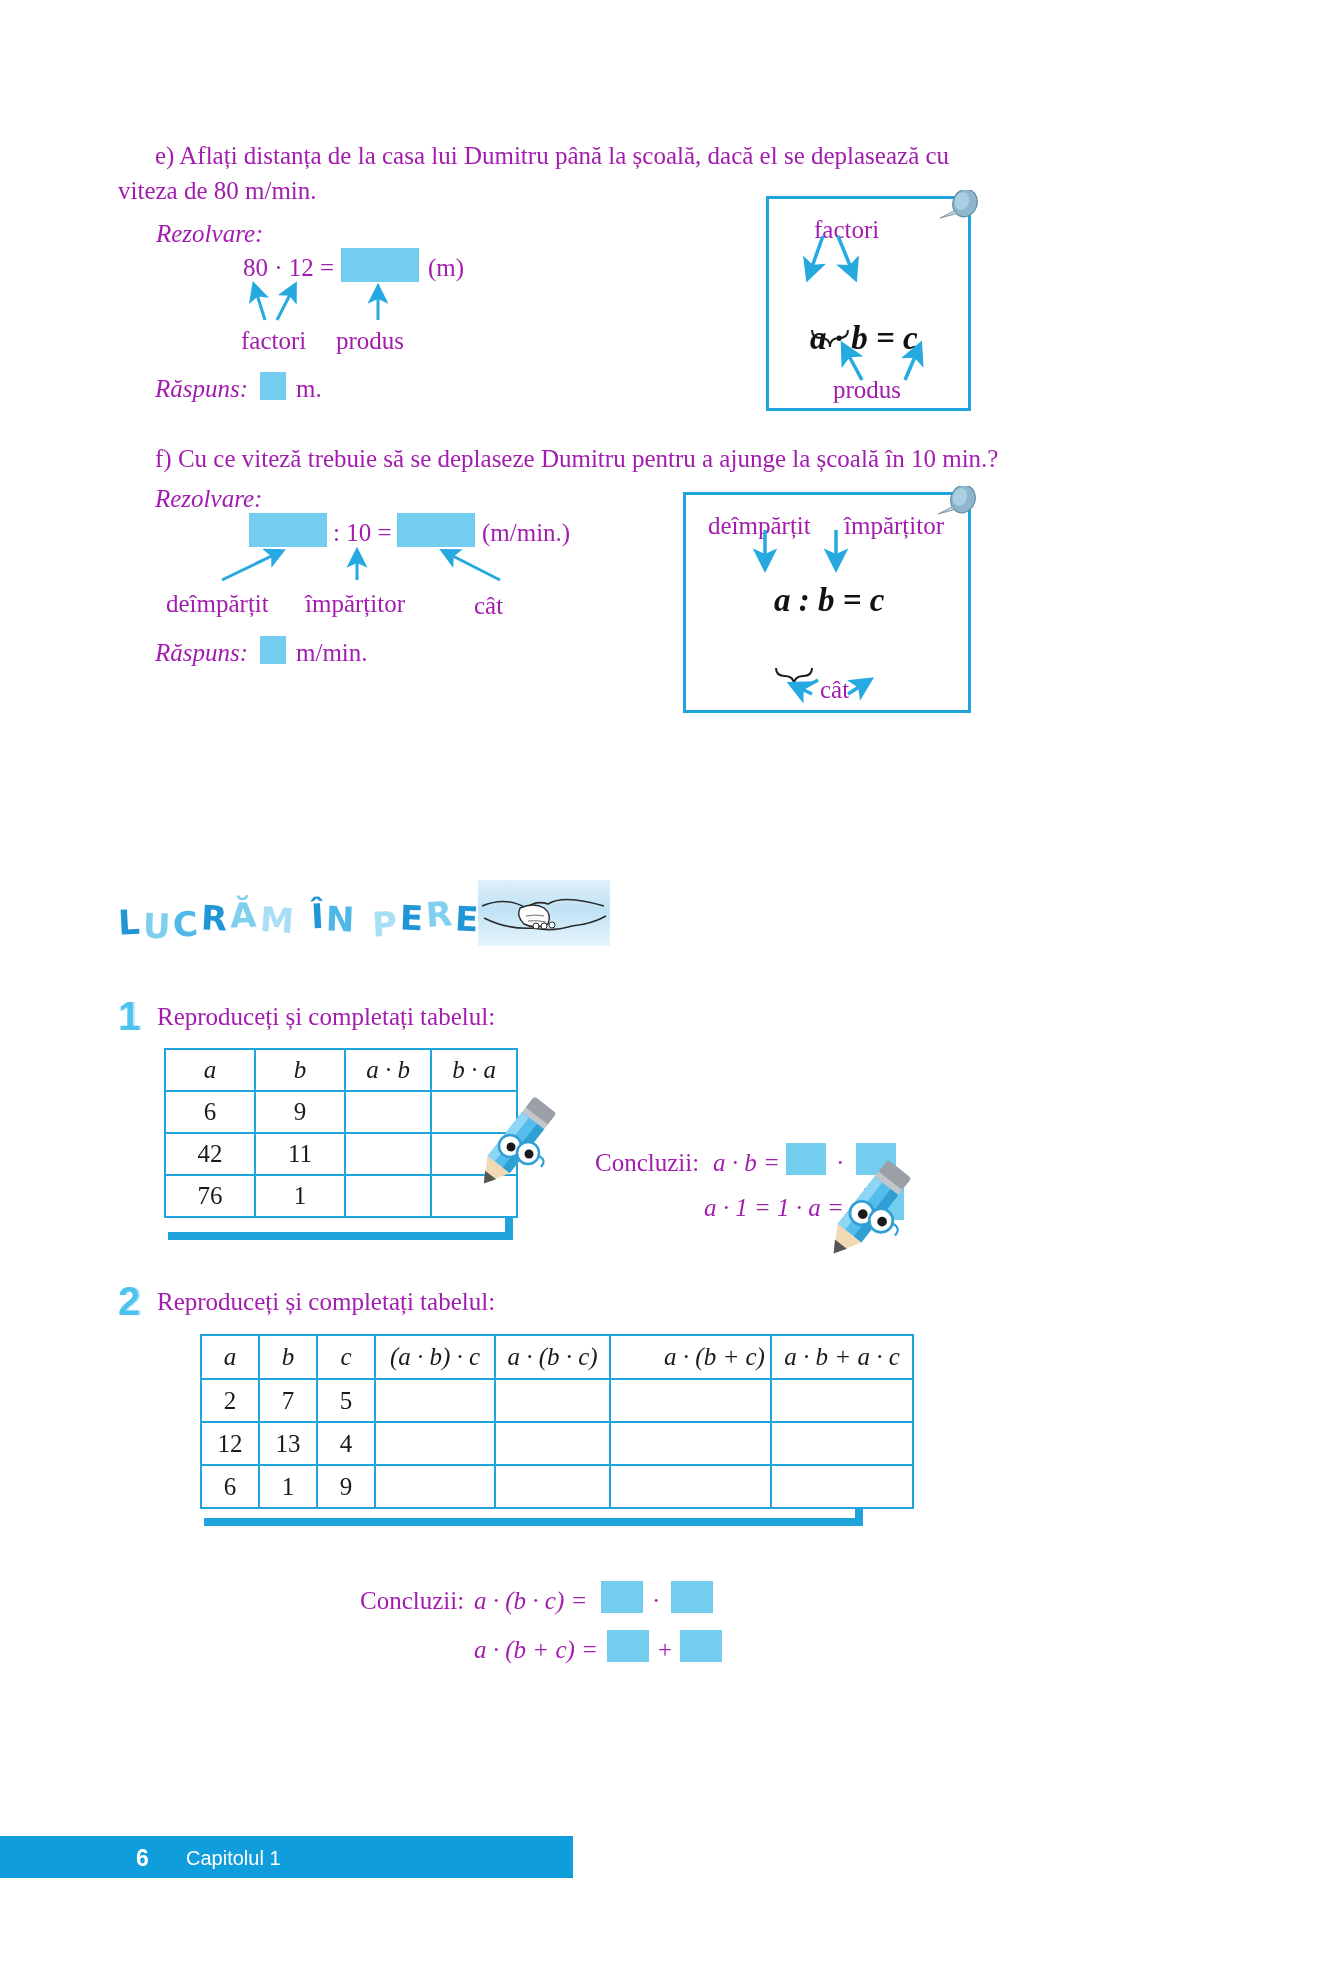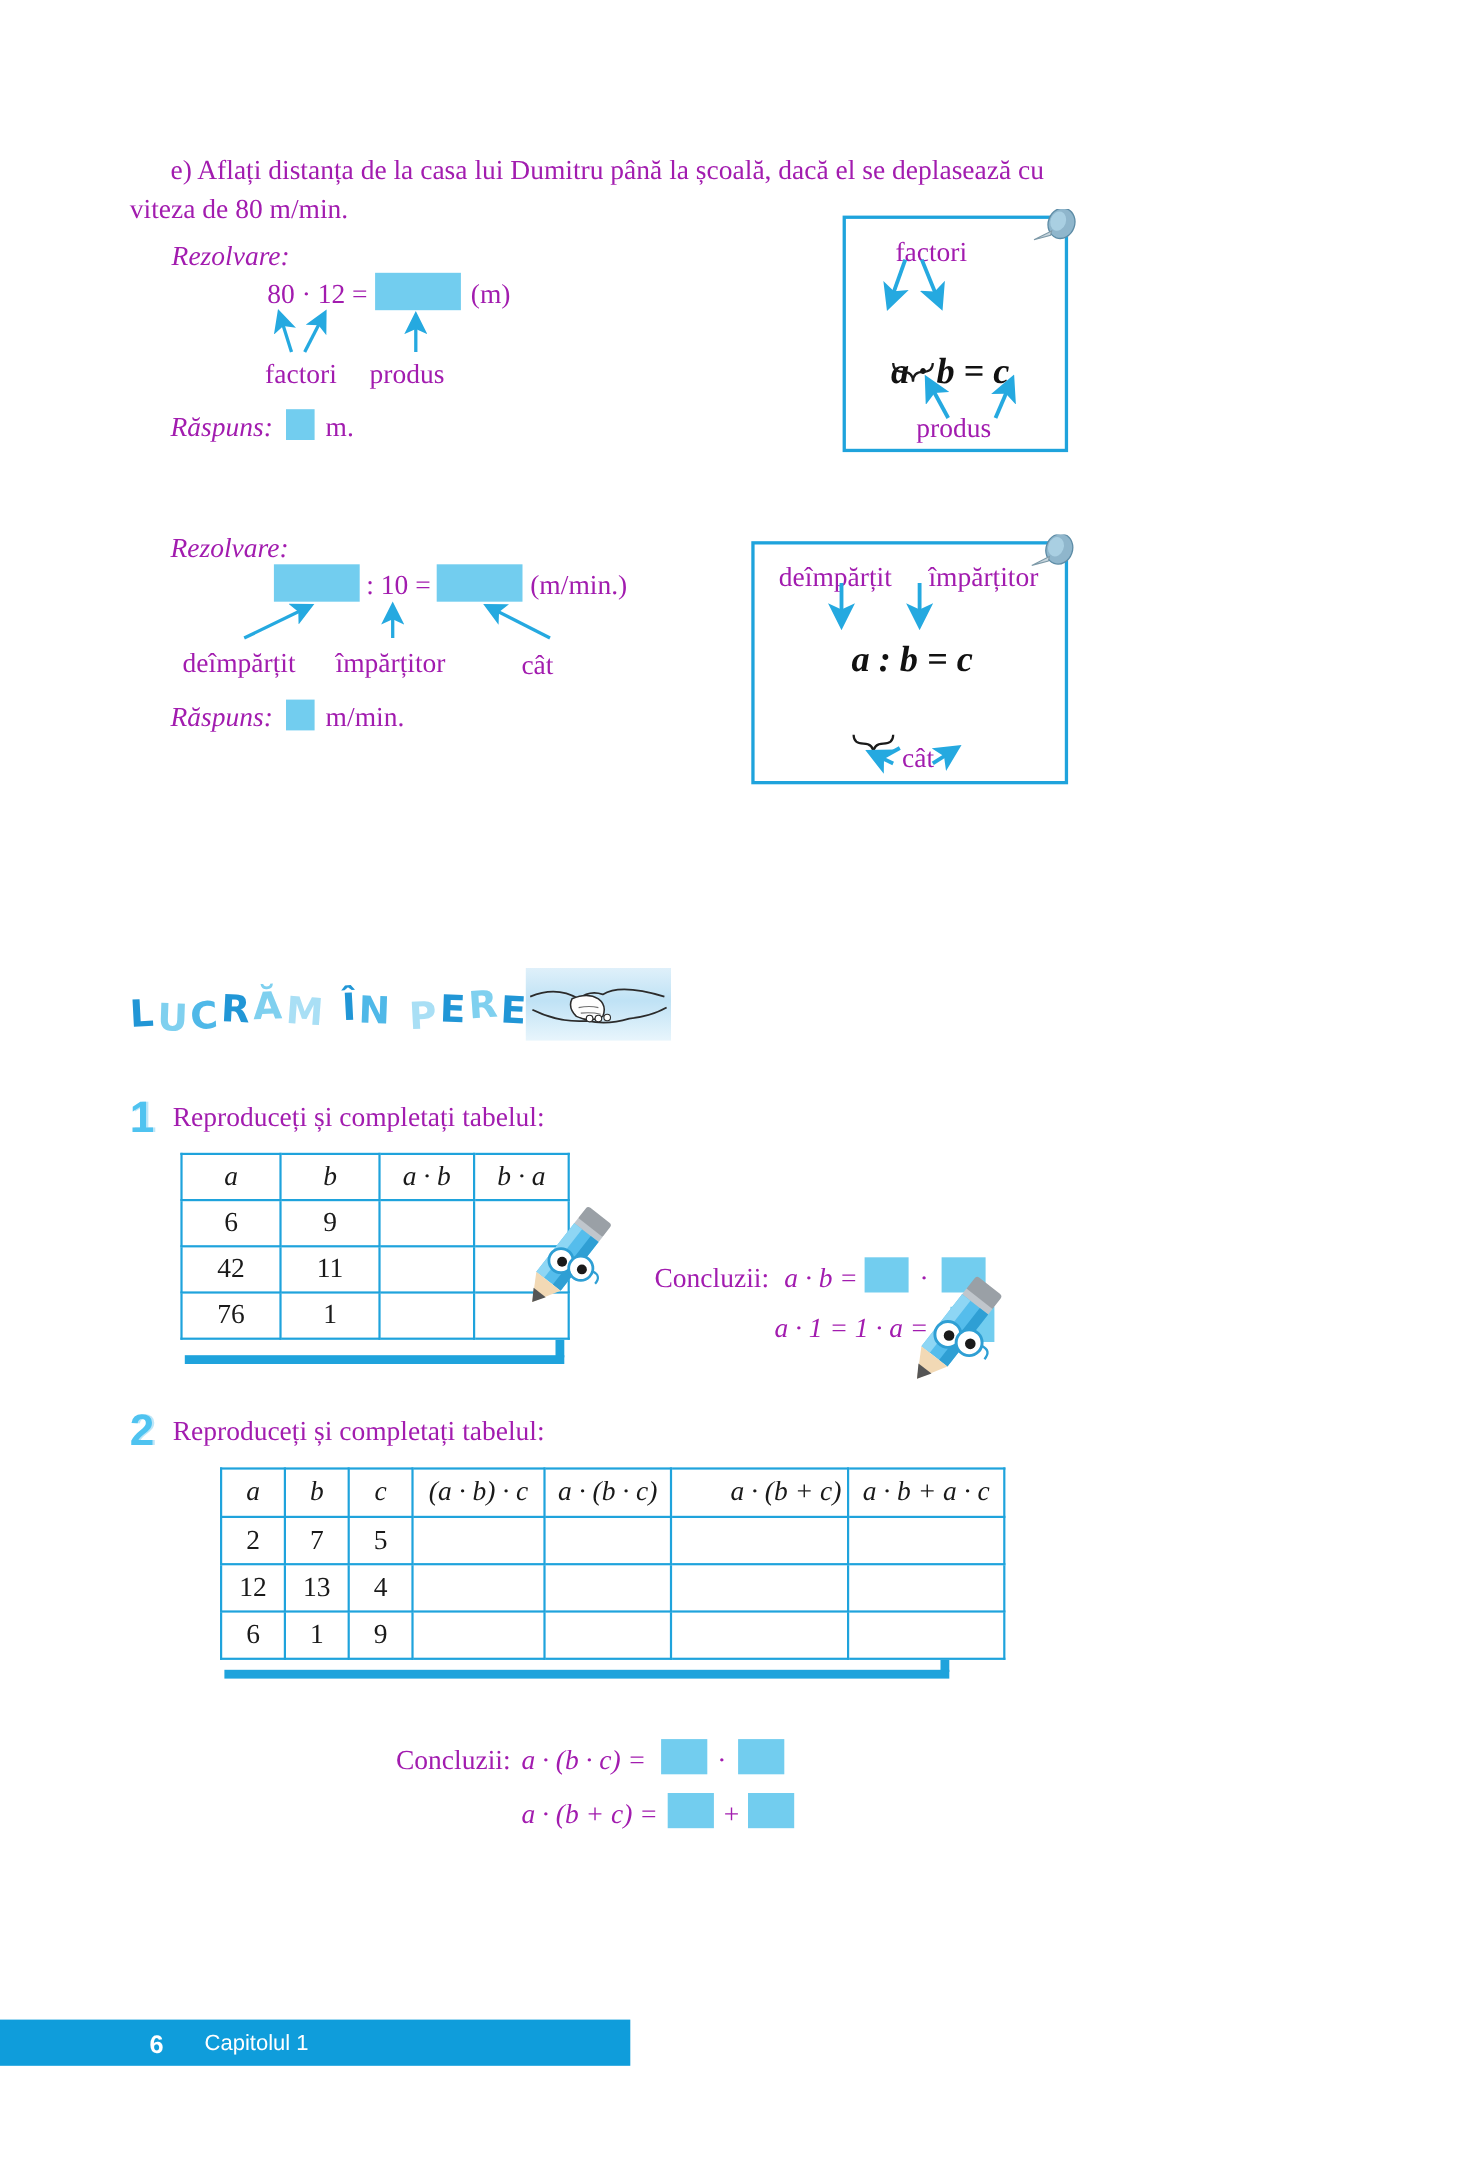--- a/index.html
+++ b/index.html
@@ -185,20 +185,21 @@
     <div class="bold-formula" style="left:41px; top:93px;margin-top:28px;">a · b = c</div>
     <div class="txt" style="left:64px; top:175px; font-size:25px;">produs</div>
   </div>
 
   <svg class="pin" style="left:938px; top:190px;" viewBox="0 0 42 42">
     <ellipse cx="27" cy="13" rx="12" ry="14" fill="#8fb6cc" stroke="#5d8ca6" stroke-width="1.2" transform="rotate(20 27 13)"></ellipse>
     <ellipse cx="24" cy="11" rx="7" ry="9" fill="#a9cfe2" transform="rotate(20 24 11)"></ellipse>
     <path d="M18 20 L2 28 L17 24 Z" fill="#c8d6de" stroke="#7e9aa8" stroke-width="1"></path>
   </svg>
 
+  <div class="txt" style="left:155px; top:443px;">f) Cu ce viteză trebuie să se deplaseze Dumitru pentru a ajunge la școală în 10 min.?</div>
   <div class="txt ital" style="left:155px; top:483px;">Rezolvare:</div>
 
   <div class="blank" style="left:249px; top:513px; width:78px; height:34px;"></div>
   <div class="txt" style="left:333px; top:517px;">: 10 =</div>
   <div class="blank" style="left:397px; top:513px; width:78px; height:34px;"></div>
   <div class="txt" style="left:482px; top:517px;">(m/min.)</div>
 
   <div class="txt" style="left:166px; top:588px;">deîmpărțit</div>
   <div class="txt" style="left:305px; top:588px;">împărțitor</div>
   <div class="txt" style="left:474px; top:590px;">cât</div>

